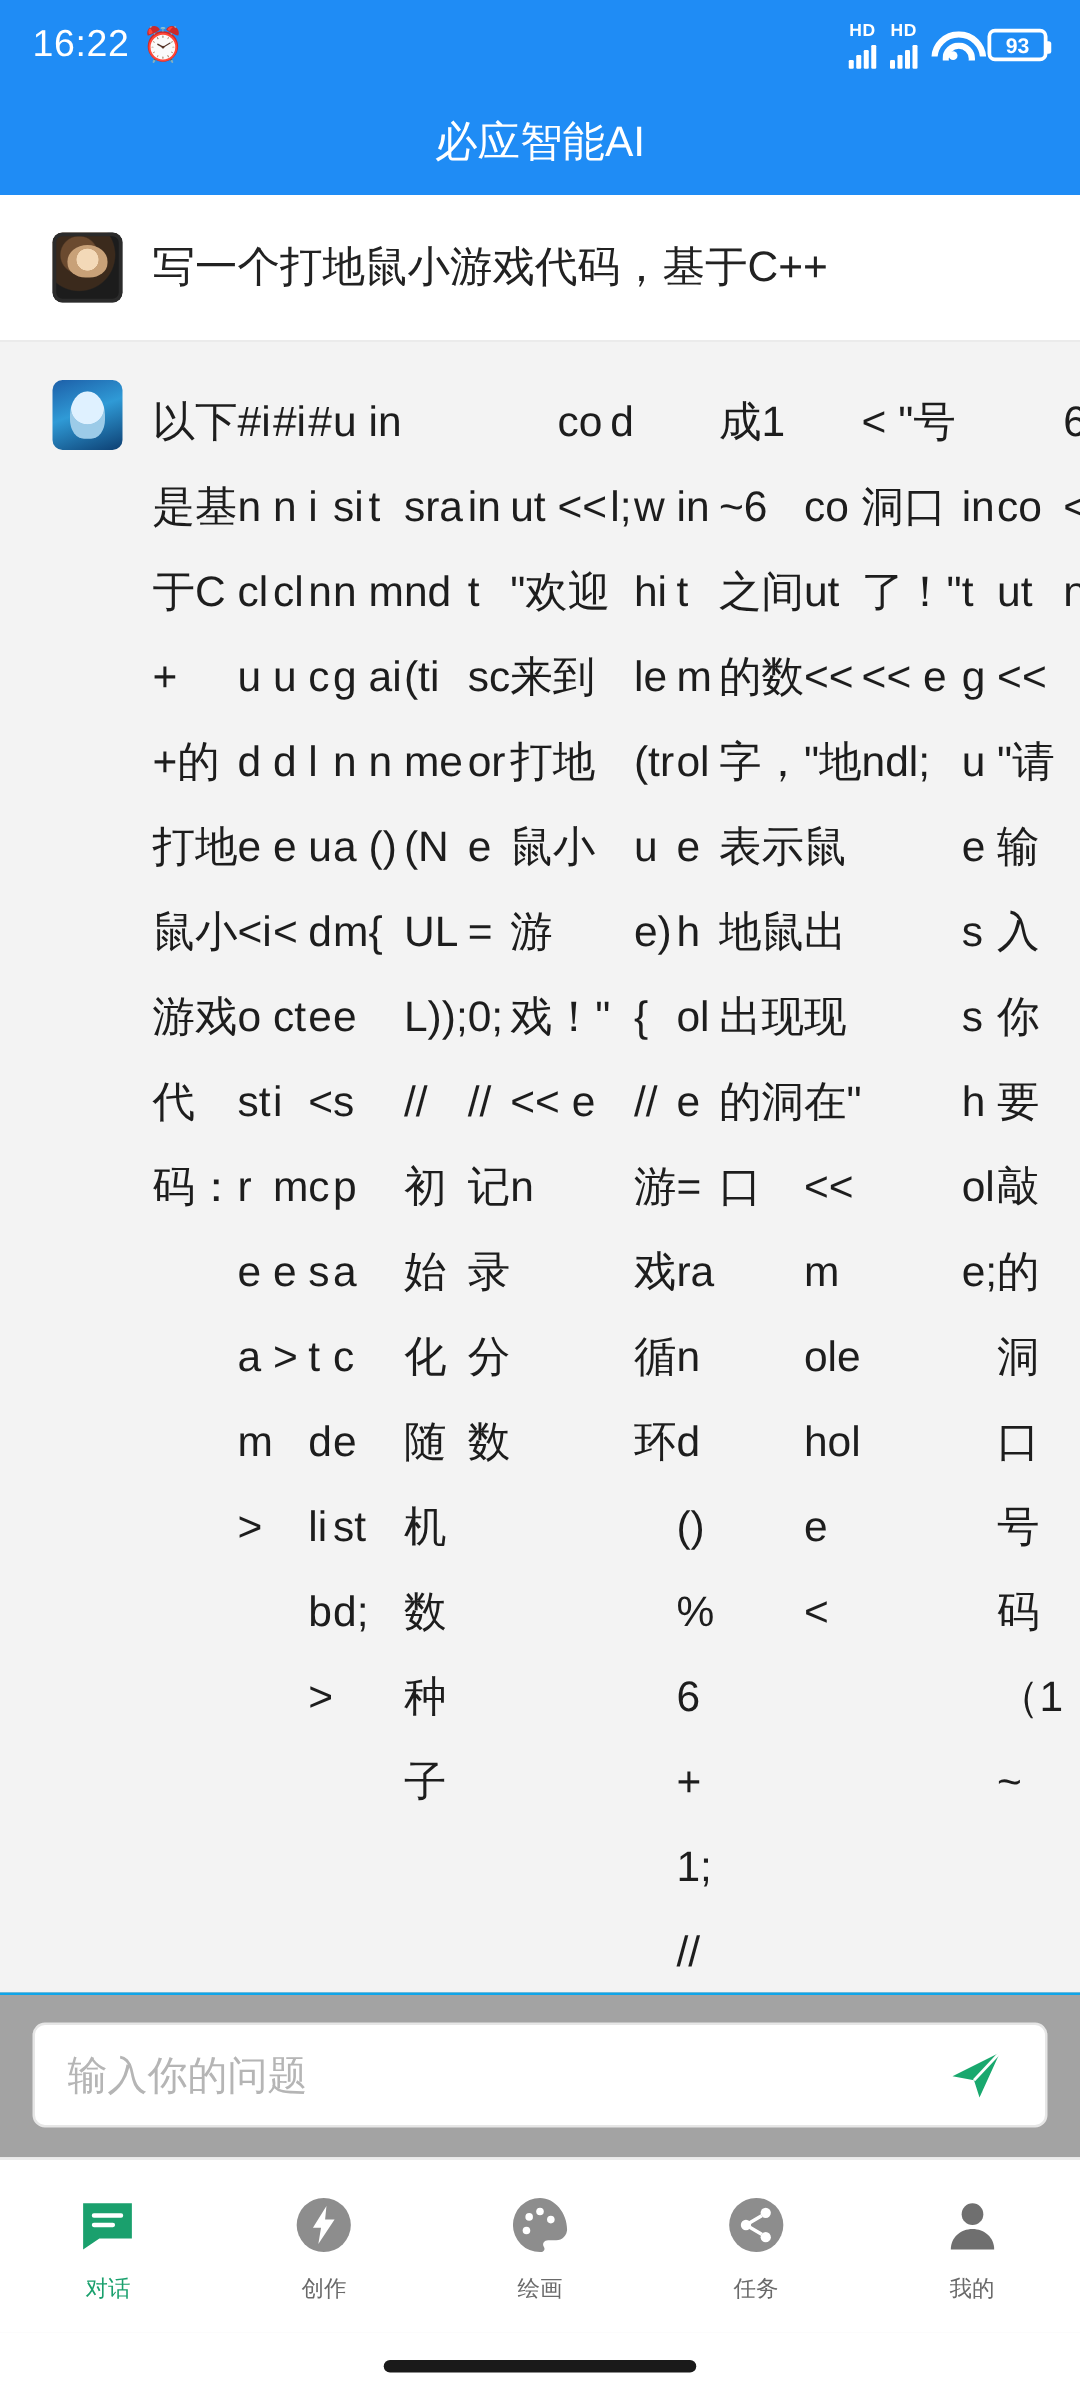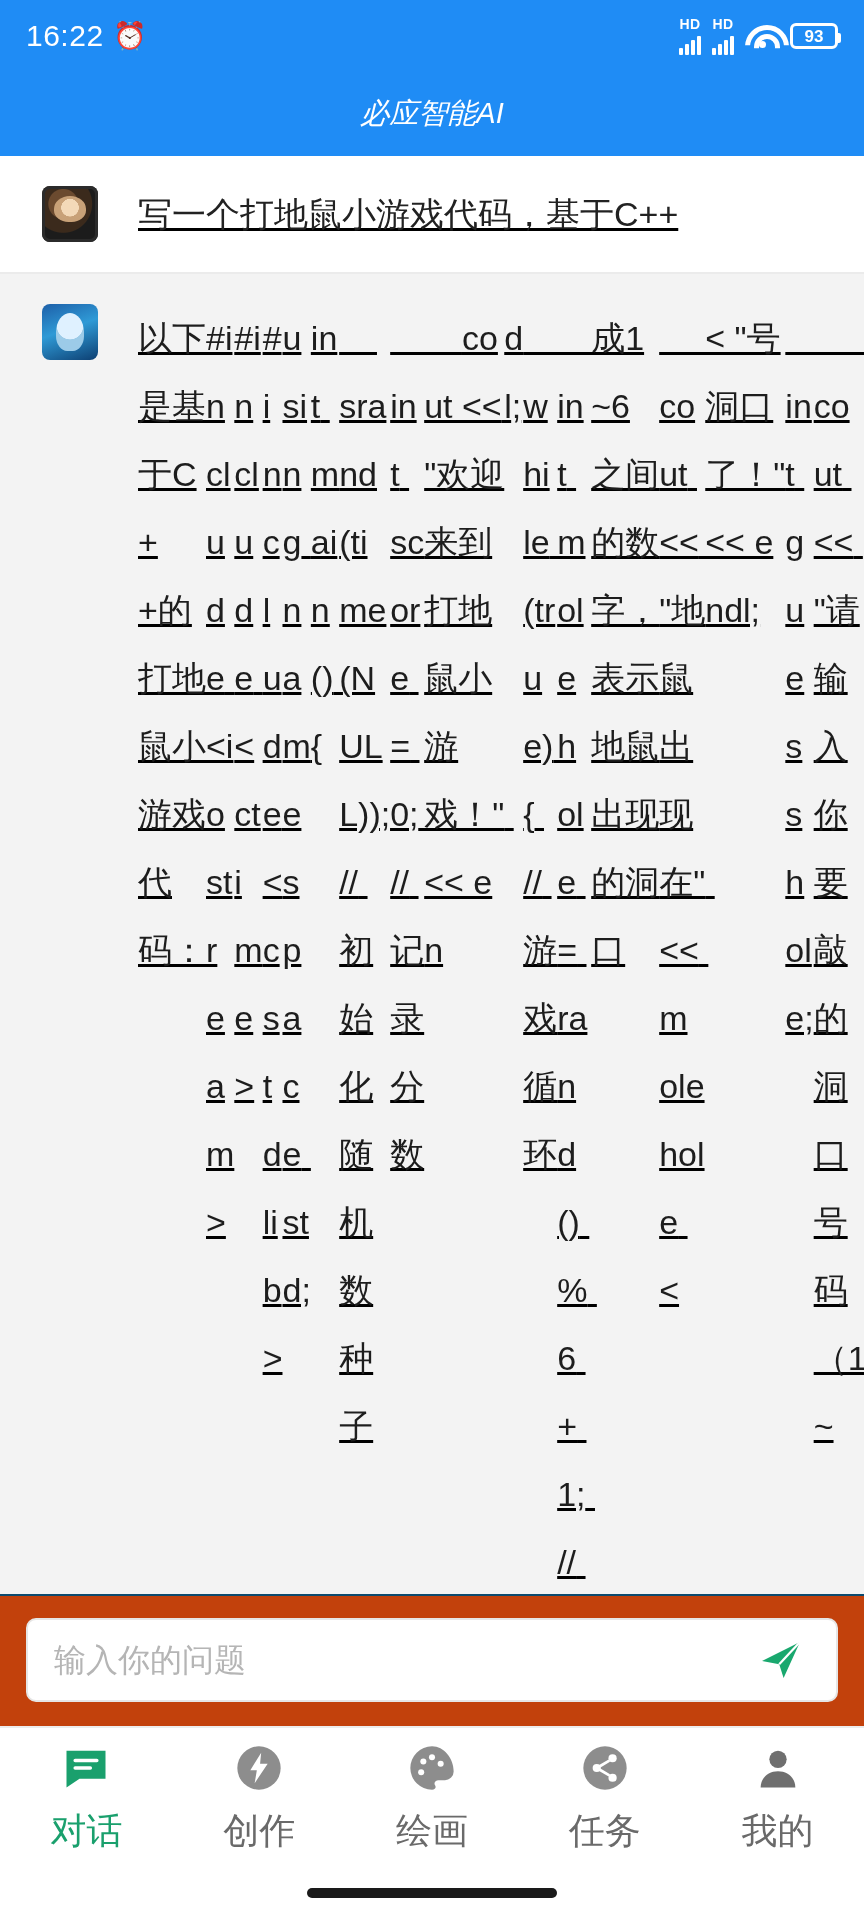--- a/index.html
+++ b/index.html
@@ -122,39 +122,37 @@
   }
 
   
   .appbar {
     height: 84px;
     background: #1f8cf5;
     color: #ffffff;
     display: flex;
     align-items: center;
     justify-content: center;
-    font-size: 29px;
-    flex: none;
-    font-style: italic;
+    font-size: 34px;
+    flex: none;
   }
 
   
   .conversation {
     flex: 1 1 auto;
     overflow: hidden;
     background: #f3f3f3;
     display: flex;
     flex-direction: column;
   }
   .msg {
     display: flex;
     padding: 30px 26px 30px 42px;
-    gap: 40px;
+    gap: 24px;
     align-items: flex-start;
-    text-decoration: underline;
   }
   .msg.user {
     background: #ffffff;
     border-bottom: 2px solid #ebebeb;
     align-items: center;
   }
   .msg.bot {
     background: #f3f3f3;
     flex: 1 1 auto;
     overflow: hidden;
@@ -204,22 +202,22 @@
     font-size: 34px;
     line-height: 68px;
     color: #1d1d1d;
     white-space: pre-wrap;
     word-break: break-all;
   }
 
   
   .inputbar {
     flex: none;
-    background: #c2410c;
-    border-top: 2px solid #0c4a6e;
+    background: #a3a3a3;
+    border-top: 2px solid #0ea5e9;
     padding: 22px 26px 24px 26px;
   }
   .input-wrap {
     height: 84px;
     background: #ffffff;
     border: 2px solid #e6e6e6;
     border-radius: 10px;
     display: flex;
     align-items: center;
     padding: 0 26px;
@@ -252,21 +250,21 @@
     align-items: center;
   }
   .tab {
     flex: 1 1 0;
     display: flex;
     flex-direction: column;
     align-items: center;
     gap: 10px;
   }
   .tab .ticon { width: 58px; height: 58px; display: flex; align-items: center; justify-content: center; }
-  .tab .tlabel { font-size: 36px; color: #6a6a6a; }
+  .tab .tlabel { font-size: 18px; color: #6a6a6a; }
   .tab.active .tlabel { color: #1aa06d; }
 
   
   .gesture {
     flex: none;
     height: 54px;
     background: #ffffff;
     display: flex;
     align-items: center;
     justify-content: center;

